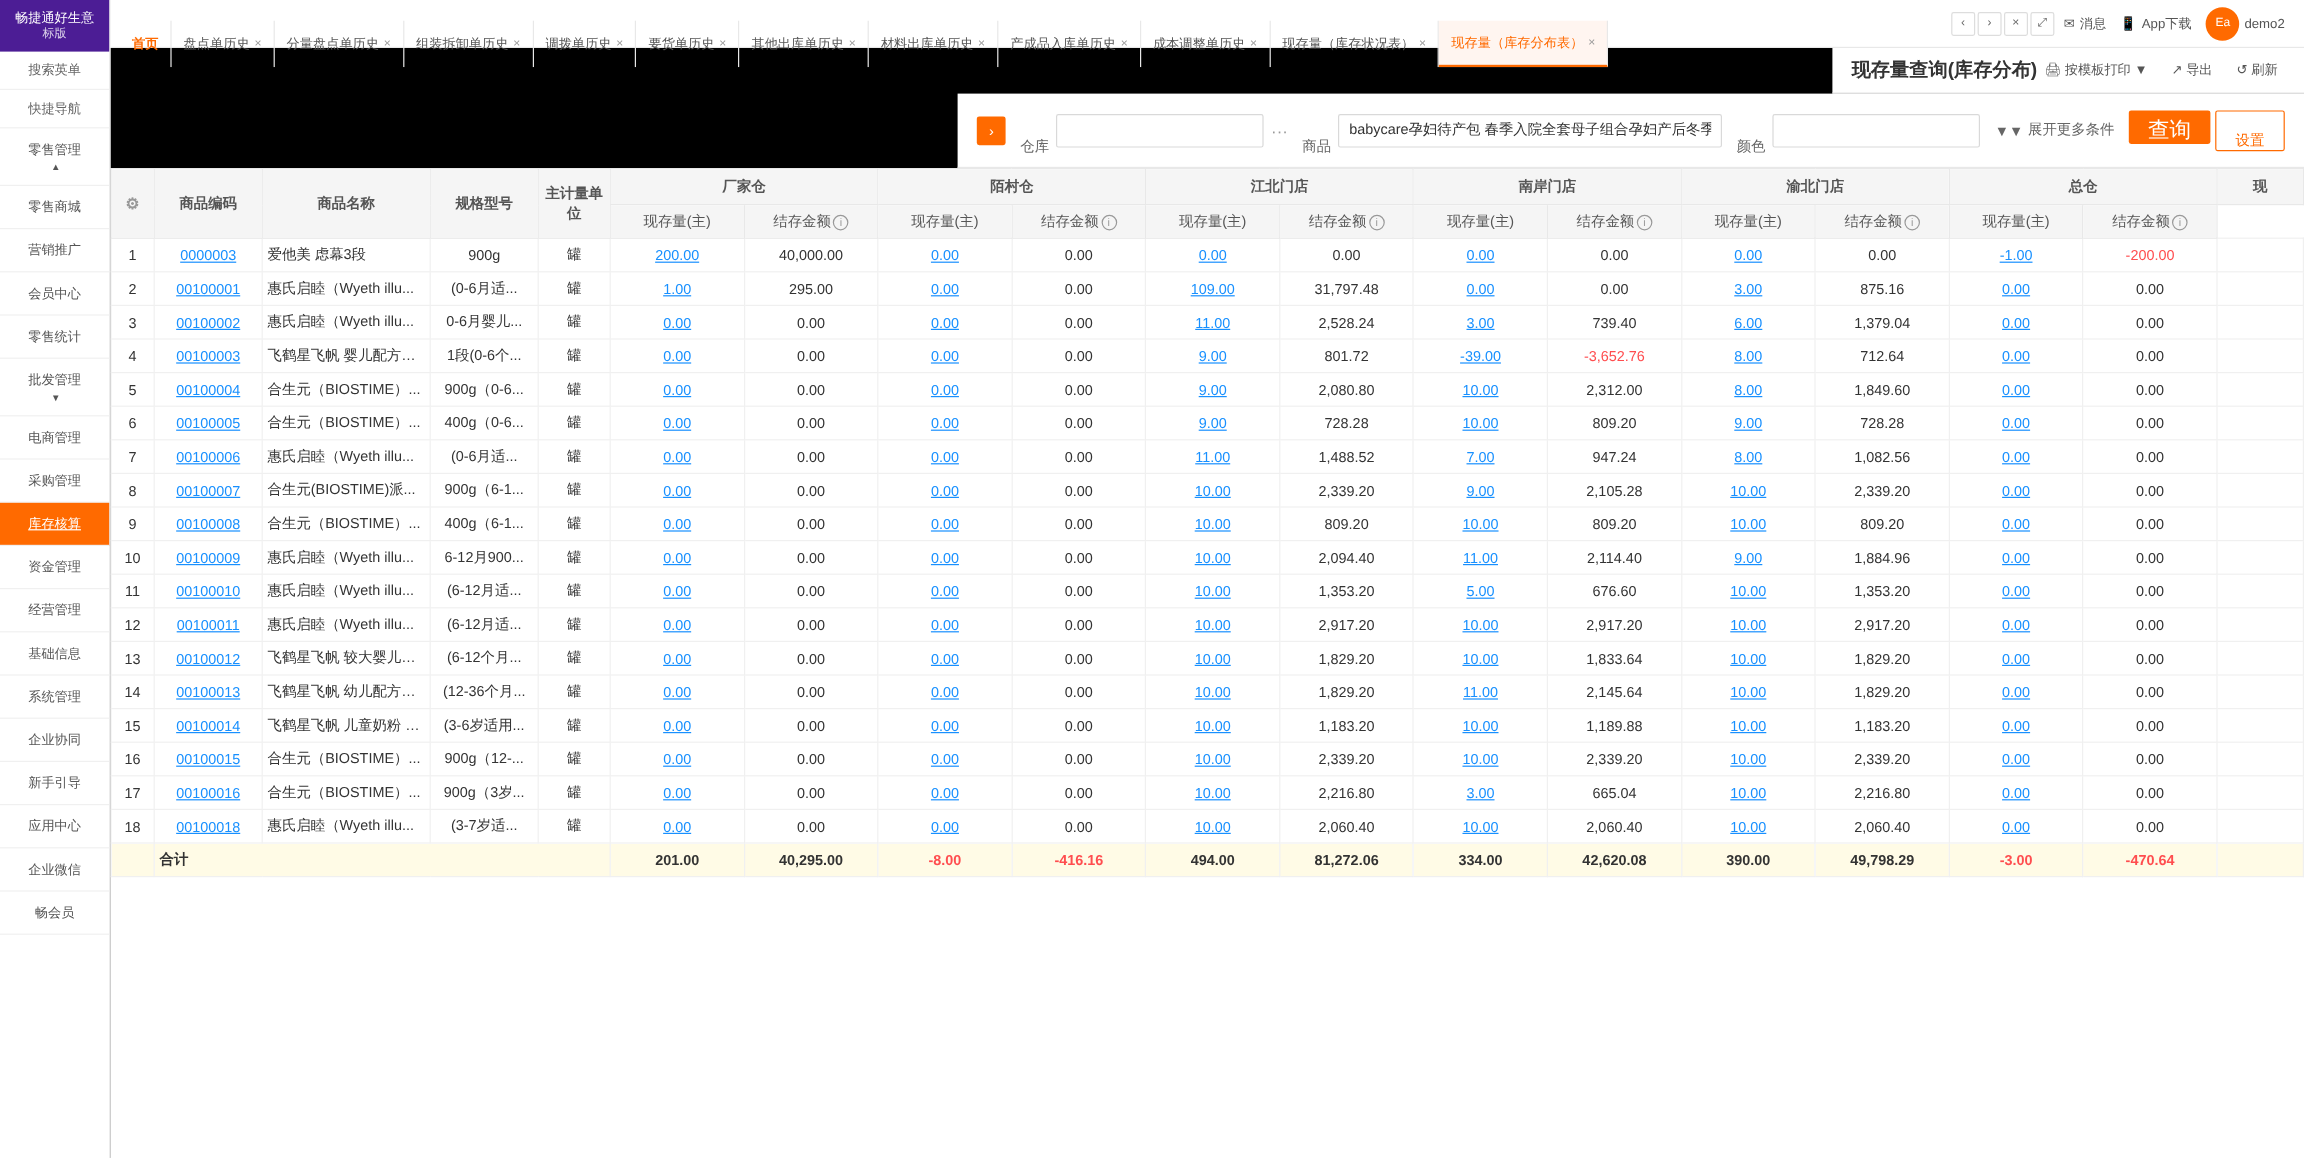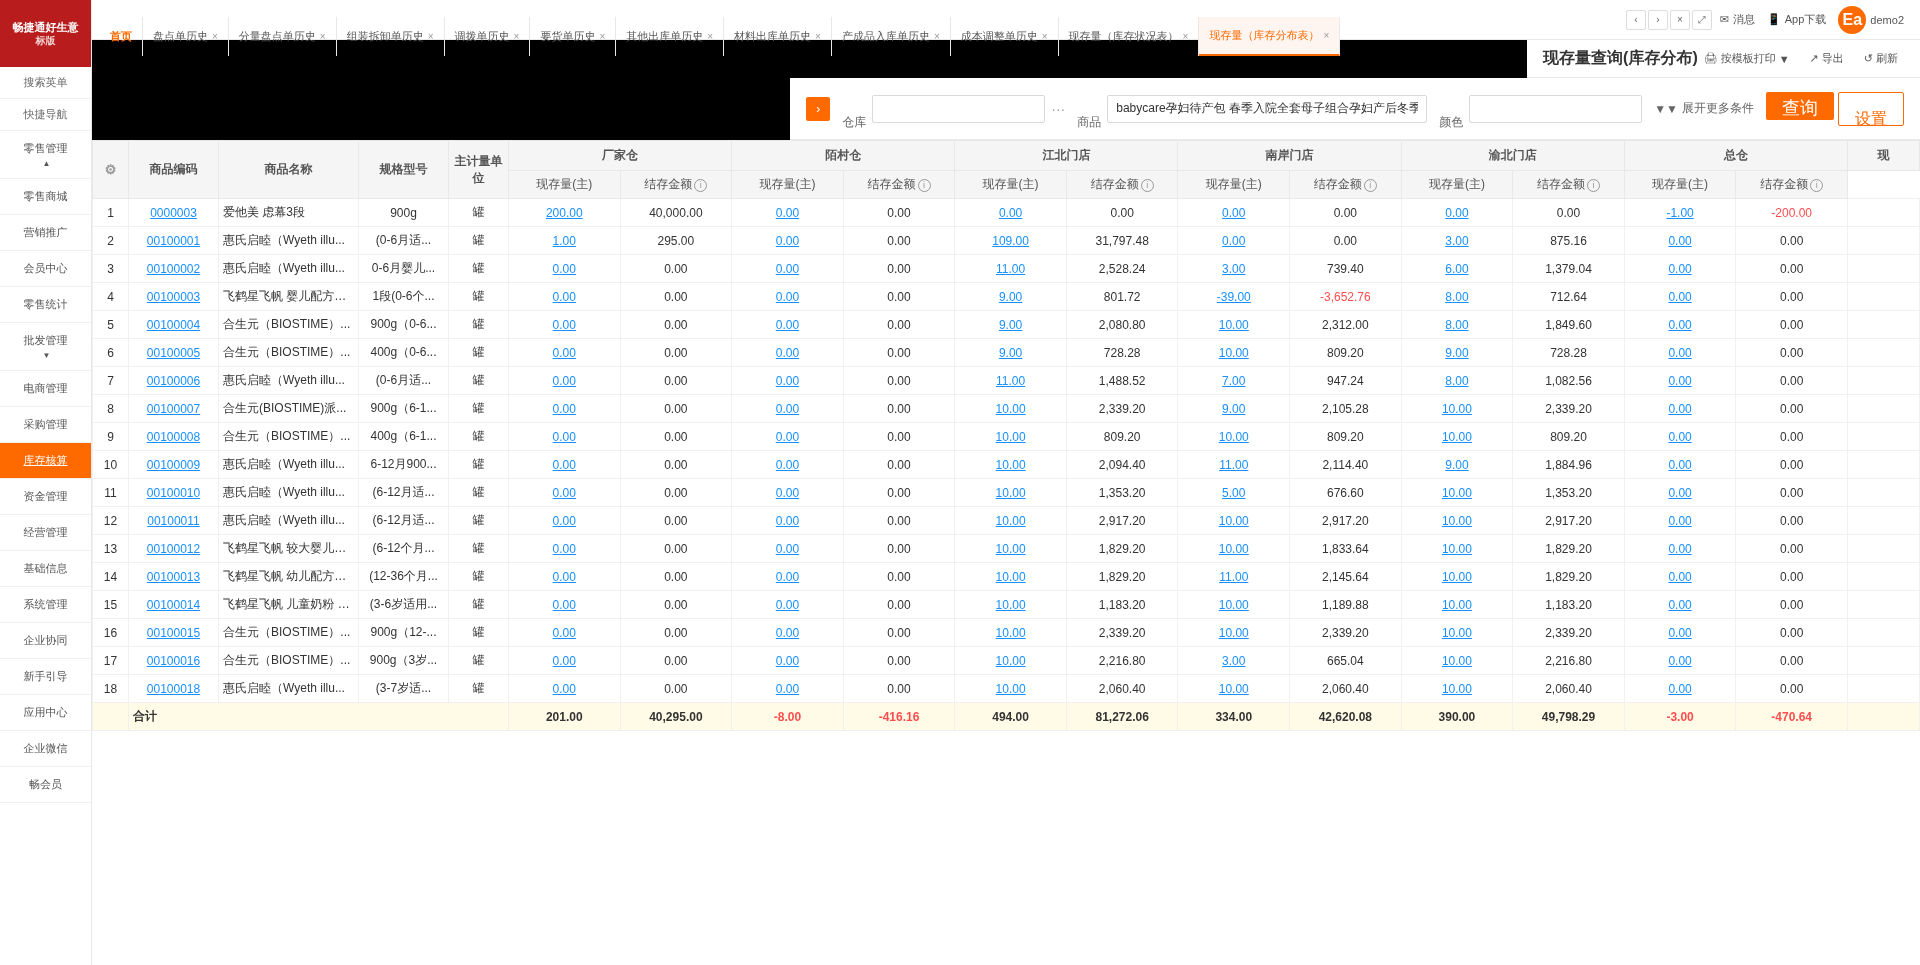--- a/index.html
+++ b/index.html
@@ -6,22 +6,22 @@
     body { font-family: 'Microsoft YaHei', Arial, sans-serif; font-size: 12px; background: #f5f5f5; color: #333; overflow: hidden; height: 965px; }
 
     
     .sidebar {
       position: fixed; left: 0; top: 0; bottom: 0; width: 92px;
       background: #fff; border-right: 1px solid #e8e8e8;
       display: flex; flex-direction: column; align-items: center;
       z-index: 100;
     }
     .sidebar-logo {
-      width: 100%; background: #b91c1c; color: #fff;
-      text-align: center; padding: 20px 4px; font-size: 11px; font-weight: bold;
+      width: 100%; background: #4c1d95; color: #fff;
+      text-align: center; padding: 8px 4px; font-size: 11px; font-weight: normal;
       line-height: 1.3;
     }
     .sidebar-search {
       width: 100%; padding: 8px 4px; text-align: center;
       font-size: 11px; color: #666; cursor: pointer;
       border-bottom: 1px solid #f0f0f0;
     }
     .sidebar-nav-item {
       width: 100%; padding: 10px 4px; text-align: right;
       font-size: 11px; color: #555; cursor: pointer;
@@ -58,21 +58,21 @@
     }
     .topbar-nav-arrows {
       display: flex; align-items: center; gap: 2px; flex-shrink: 0;
     }
     .nav-btn {
       width: 20px; height: 20px; display: flex; align-items: center; justify-content: center;
       border: 1px solid #ddd; border-radius: 2px; cursor: pointer; font-size: 10px; color: #666;
     }
     .avatar {
       width: 28px; height: 28px; border-radius: 50%; background: #ff6a00;
-      display: flex; align-items: center; justify-content: center; color: #fff; font-size: 16px; font-weight: bold;
+      display: flex; align-items: center; justify-content: center; color: #fff; font-size: 10px;
     }
 
     
     .main {
       position: fixed; left: 92px; top: 40px; right: 0; bottom: 0;
       overflow: hidden; display: flex; flex-direction: column;
       background: #000000;
       align-items: flex-end;
     }
 
@@ -122,21 +122,21 @@
       margin-left: auto;
     }
     .query-btn {
       background: #ff6a00; color: #fff; border: none;
       padding: 4px 16px; border-radius: 2px; cursor: pointer;
       font-size: 18px; height: 28px;
     }
     .setting-btn {
       background: #fff; color: #ff6a00; border: 1px solid #ff6a00;
       padding: 16px 16px; border-radius: 2px; cursor: pointer;
-      font-size: 16px; height: 28px;
+      font-size: 12px; height: 28px;
     }
     .filter-actions { display: flex; gap: 4px; }
 
     
     .table-container {
       flex: 1; overflow: auto; background: #fff; margin: 0;
     }
     table {
       width: 100%; border-collapse: collapse; font-size: 12px;
       table-layout: fixed;

